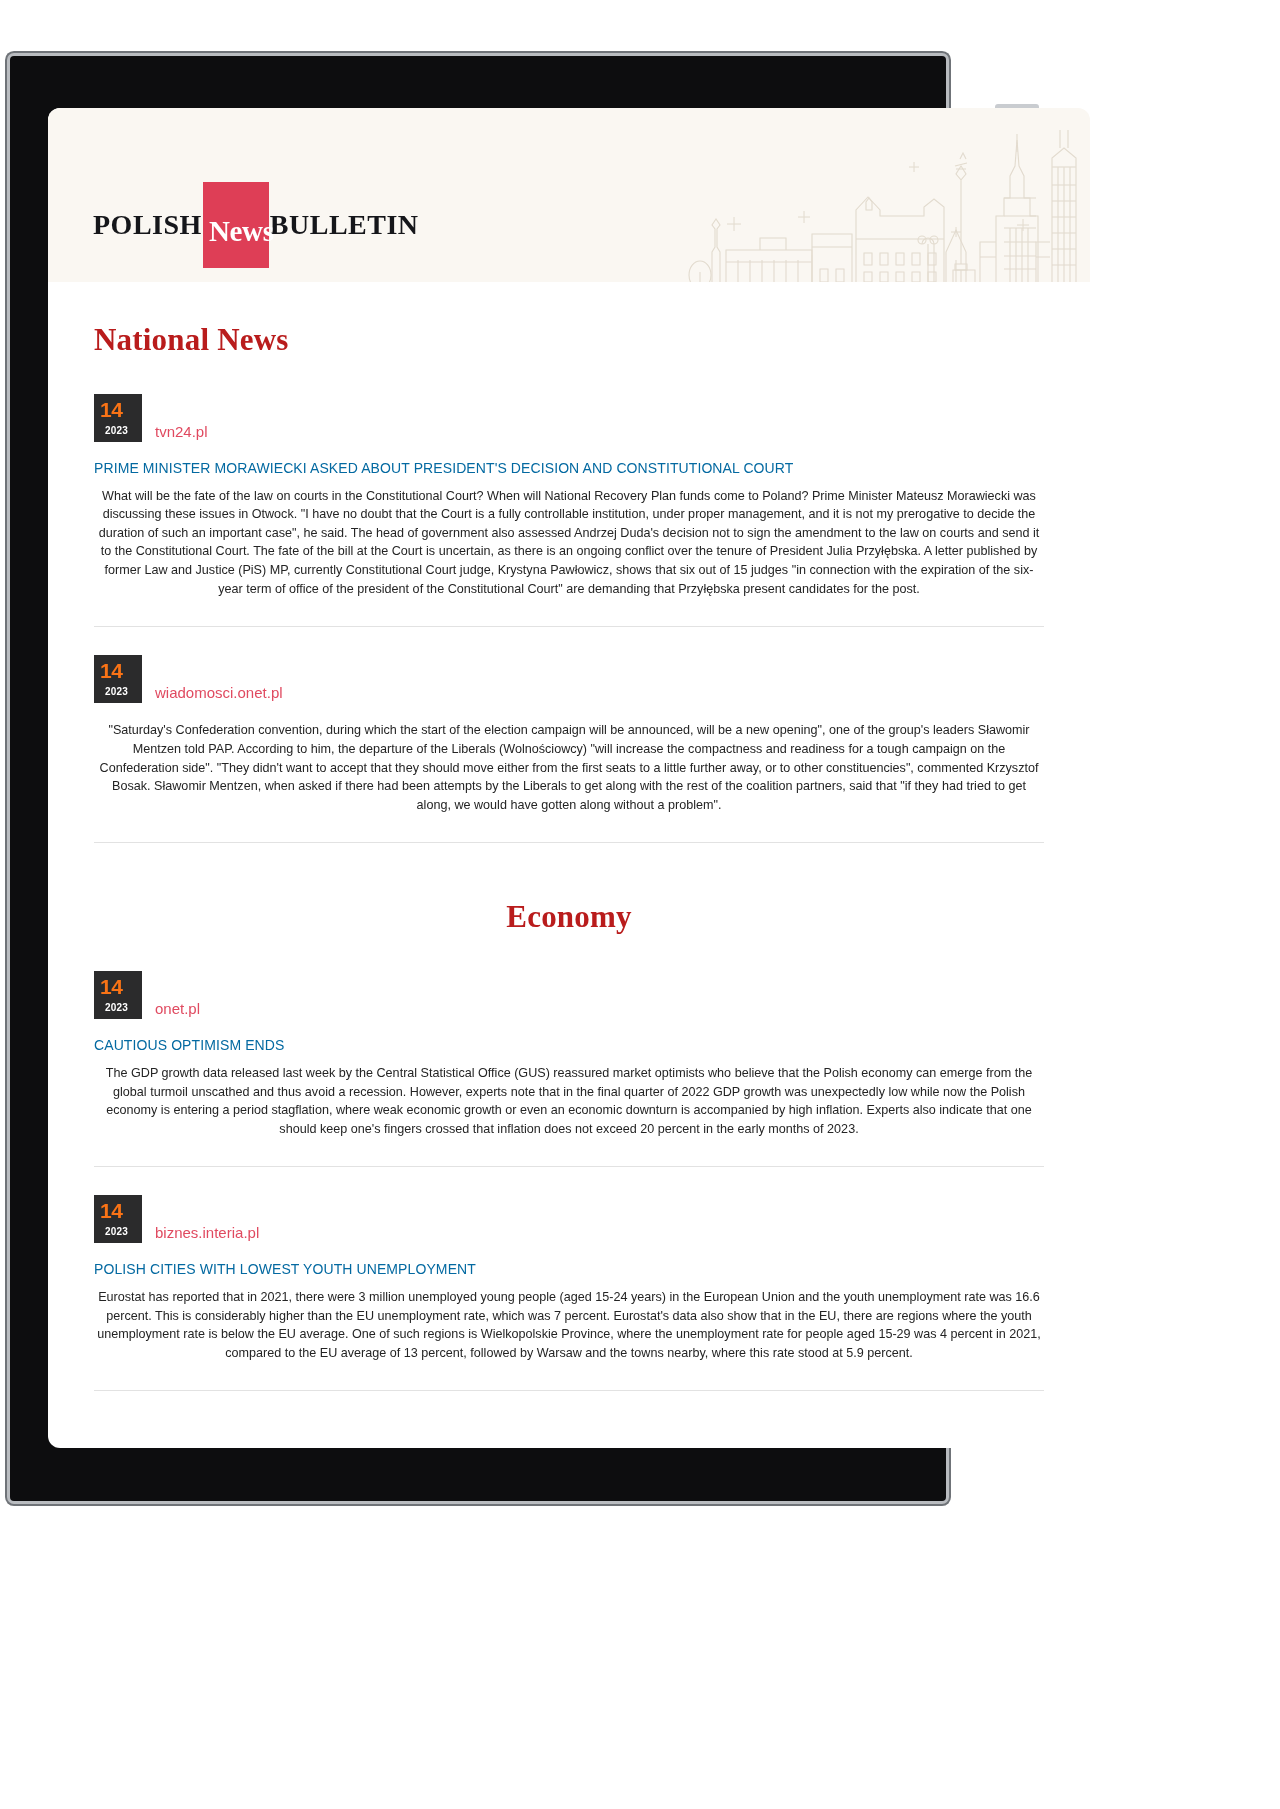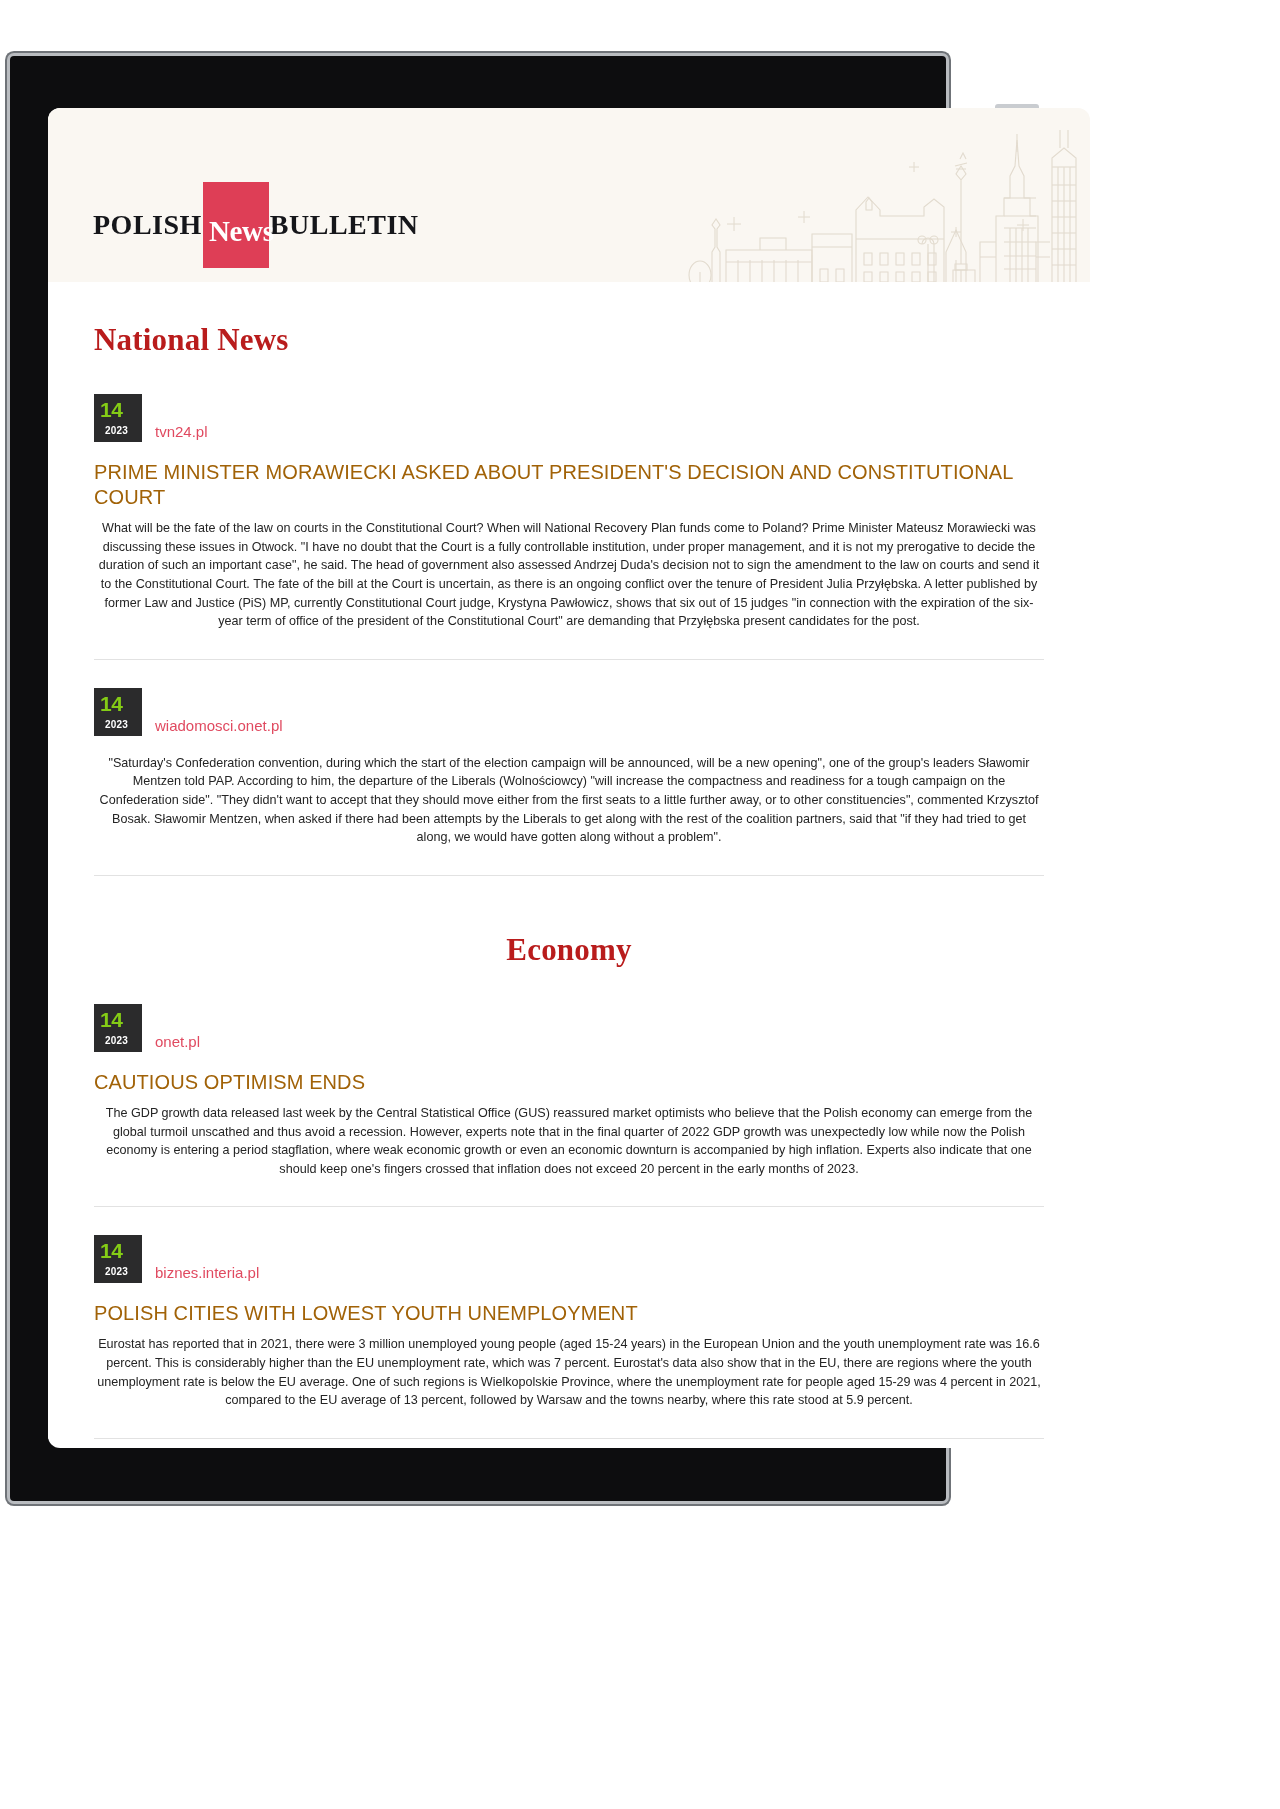--- a/index.html
+++ b/index.html
@@ -147,21 +147,21 @@
     background: #2b2b2c;
     position: relative;
     flex: 0 0 auto;
   }
   .date-day {
     position: absolute;
     left: 6px;
     top: 5px;
     font-size: 21px;
     font-weight: 700;
-    color: #84cc16;
+    color: #f97316;
     line-height: 1;
     letter-spacing: -0.5px;
   }
   .date-month {
     position: absolute;
     left: 19px;
     top: 14px;
     font-size: 10px;
     font-weight: 700;
     color: #ffffff;
@@ -181,23 +181,23 @@
   .source-link {
     font-size: 15px;
     color: #e04a60;
     line-height: 1;
     padding-bottom: 3px;
     text-decoration: none;
     cursor: pointer;
   }
 
   .article-headline {
-    font-size: 20px;
+    font-size: 14px;
     font-weight: 400;
-    color: #a16207;
+    color: #0369a1;
     letter-spacing: 0.1px;
     line-height: 1.25;
     margin-bottom: 9px;
   }
 
   .article-body {
     font-size: 12.6px;
     line-height: 1.48;
     color: #242424;
     text-align: center;

